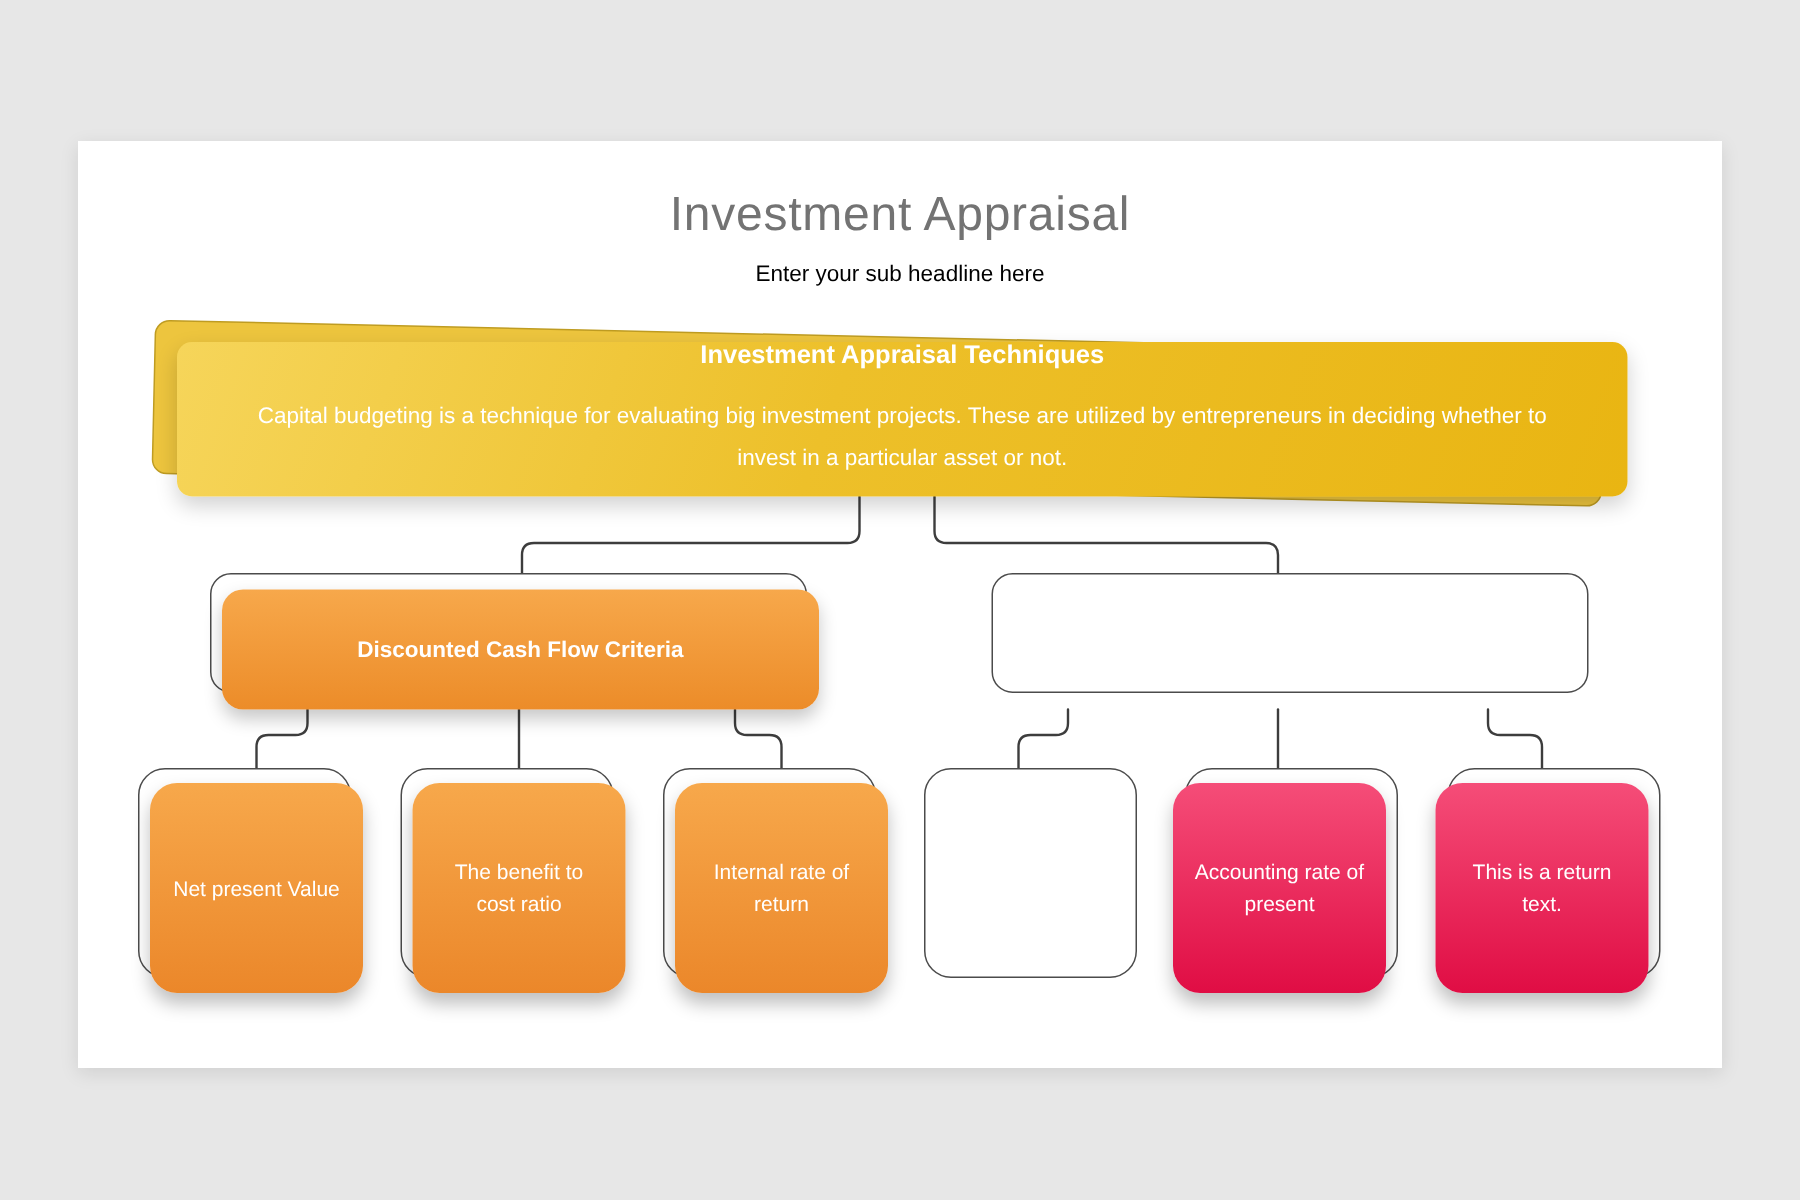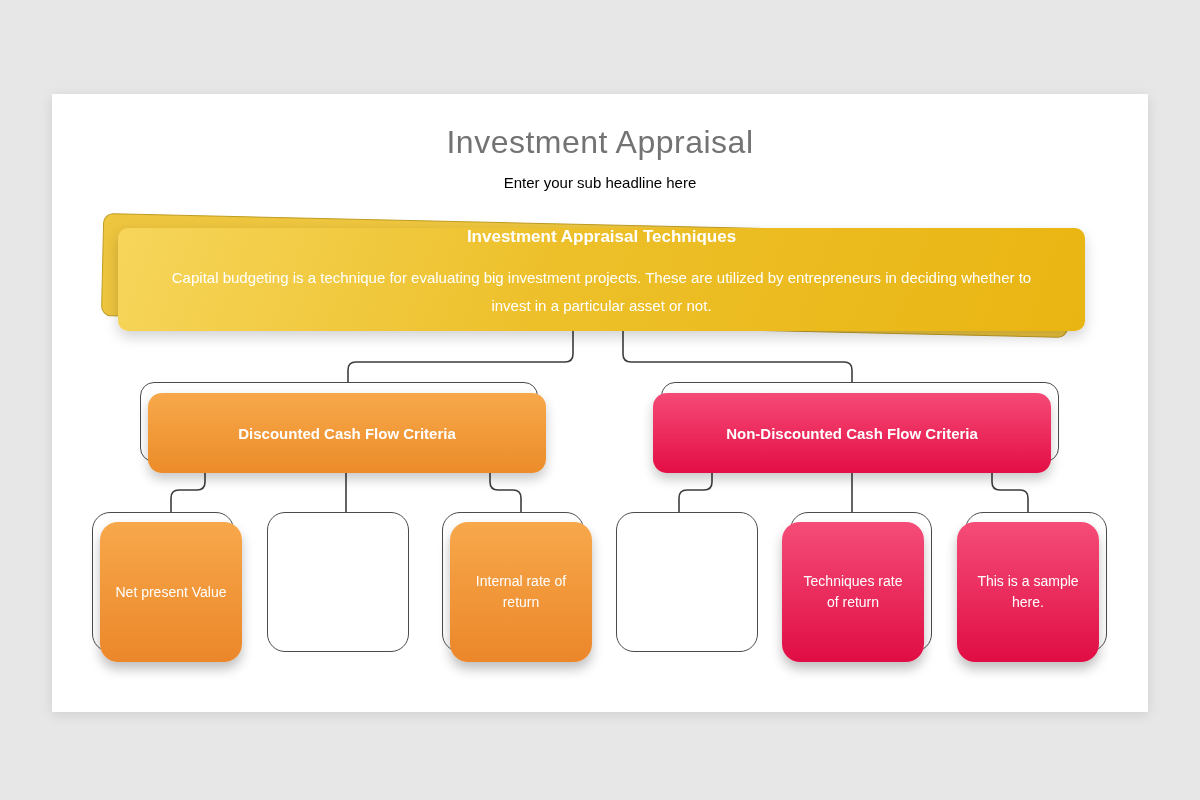--- a/index.html
+++ b/index.html
@@ -77,42 +77,42 @@
       <div class="banner-title">Investment Appraisal Techniques</div>
       <div class="banner-body">Capital budgeting is a technique for evaluating big investment projects. These are utilized by entrepreneurs in deciding whether to invest in a particular asset or not.</div>
     </div>
 
     <div class="outline mid-outline left"></div>
     <div class="mid orange">
       <span>Discounted Cash Flow Criteria</span>
     </div>
 
     <div class="outline mid-outline right"></div>
-    <div class="mid pink">
-      <span>Non-Discounted Cash Flow Criteria</span>
-    </div>
 
     <div class="outline child-outline o1"></div>
     <div class="child orange c1">
       <span>Net present Value</span>
     </div>
 
     <div class="outline child-outline o2"></div>
+    <div class="child orange c2">
+      <span>The benefit to cost ratio</span>
+    </div>
 
     <div class="outline child-outline o3"></div>
     <div class="child orange c3">
       <span>Internal rate of return</span>
     </div>
 
     <div class="outline child-outline o4"></div>
 
     <div class="outline child-outline o5"></div>
     <div class="child pink c5">
-      <span>Techniques rate of return</span>
+      <span>Accounting rate of present</span>
     </div>
 
     <div class="outline child-outline o6"></div>
     <div class="child pink c6">
-      <span>This is a sample here.</span>
+      <span>This is a return text.</span>
     </div>
 
   </div>
 </div>
 
 </body></html>

